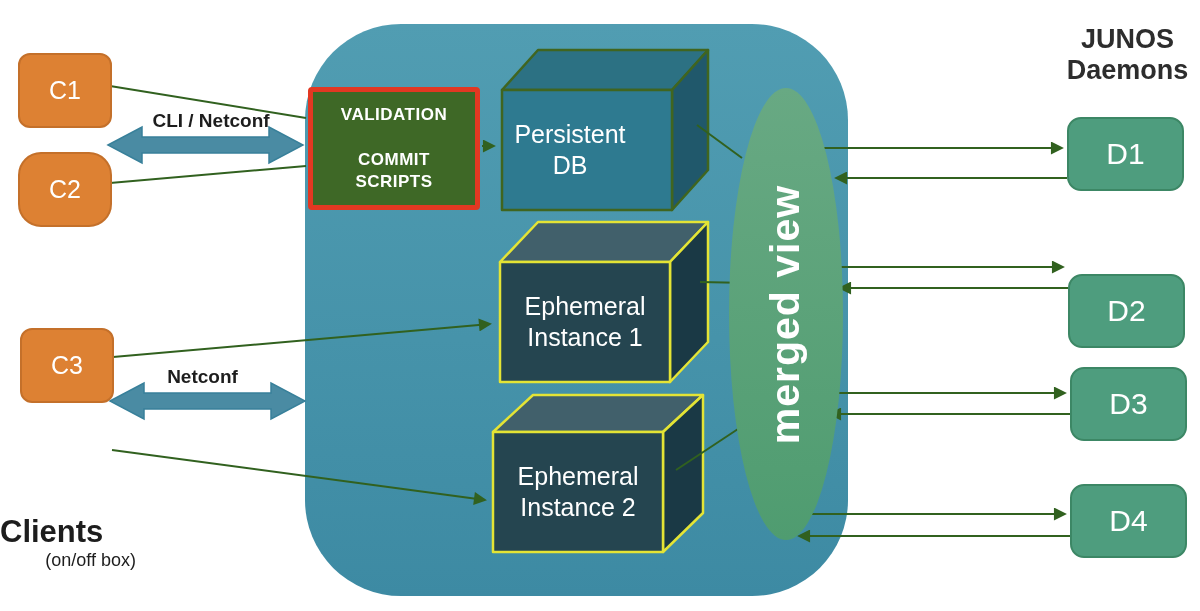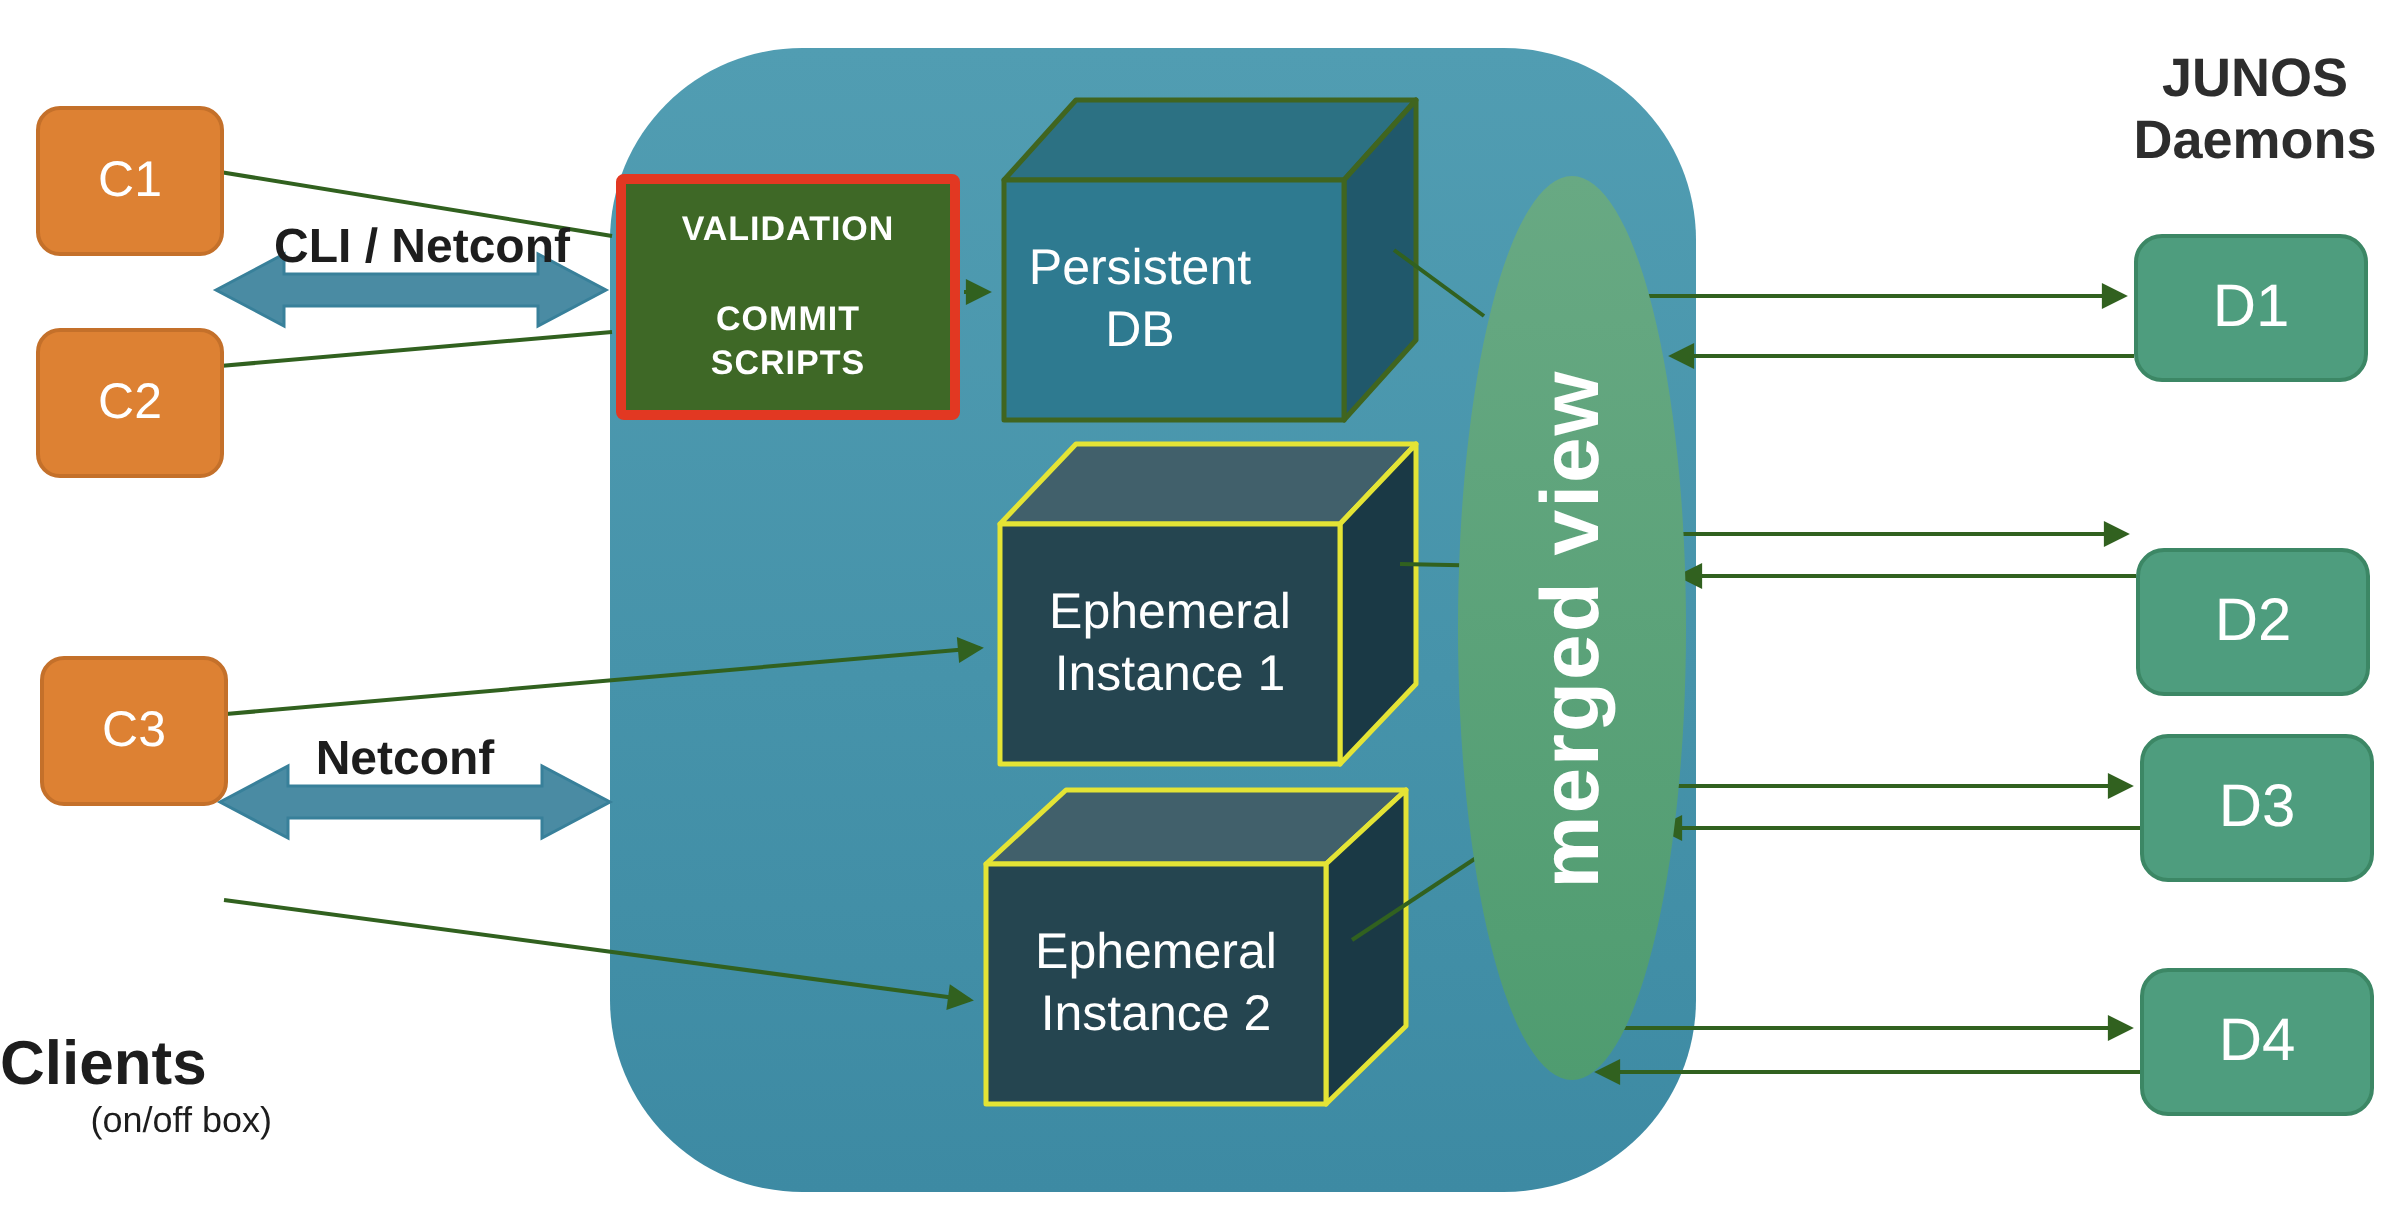--- a/index.html
+++ b/index.html
@@ -54,21 +54,21 @@
     color:#fff;font-size:30px;z-index:4;
   }
 
   
   .cube-label{
     color:#fff;font-size:25px;line-height:1.25;text-align:center;z-index:4;
   }
 
   
   .proto-label{
-    color:var(--text-dark,#1D1D1D);font-weight:bold;font-size:24px;text-align:center;z-index:4;
+    color:var(--text-dark,#1D1D1D);font-weight:bold;font-size:19px;text-align:center;z-index:4;
   }
   .clients-title{
     left:0;top:514px;width:132px;text-align:left;
     color:var(--text-dark,#1D1D1D);font-size:31px;font-weight:700;z-index:4;
   }
   .clients-subtitle{
     left:0;top:550px;width:136px;text-align:right;
     color:var(--text-dark,#1D1D1D);font-size:18px;z-index:4;
   }
   .daemons-title{
@@ -149,21 +149,21 @@
   </div>
 
   <div class="abs flexc cube-label preline" style="left:502px;top:90px;width:136px;height:120px;">Persistent
 DB</div>
   <div class="abs flexc cube-label preline" style="left:500px;top:262px;width:170px;height:120px;">Ephemeral
 Instance 1</div>
   <div class="abs flexc cube-label preline" style="left:493px;top:432px;width:170px;height:120px;">Ephemeral
 Instance 2</div>
 
   <div class="abs flexc client-node" style="left:18px;top:53px;">C1</div>
-  <div class="abs flexc client-node" style="left:18px;top:164px;">C2</div>
+  <div class="abs flexc client-node" style="left:18px;top:152px;border-radius:23px;">C2</div>
   <div class="abs flexc client-node" style="left:20px;top:328px;">C3</div>
 
   <div class="abs flexc daemon-node" style="left:1067px;top:117px;">D1</div>
   <div class="abs flexc daemon-node" style="left:1068px;top:242px;margin-top:32px;">D2</div>
   <div class="abs flexc daemon-node" style="left:1070px;top:367px;">D3</div>
   <div class="abs flexc daemon-node" style="left:1070px;top:484px;">D4</div>
 
   <div class="abs proto-label" style="left:131px;top:110px;width:160px;">CLI / Netconf</div>
   <div class="abs proto-label" style="left:120px;top:366px;width:165px;">Netconf</div>
 

